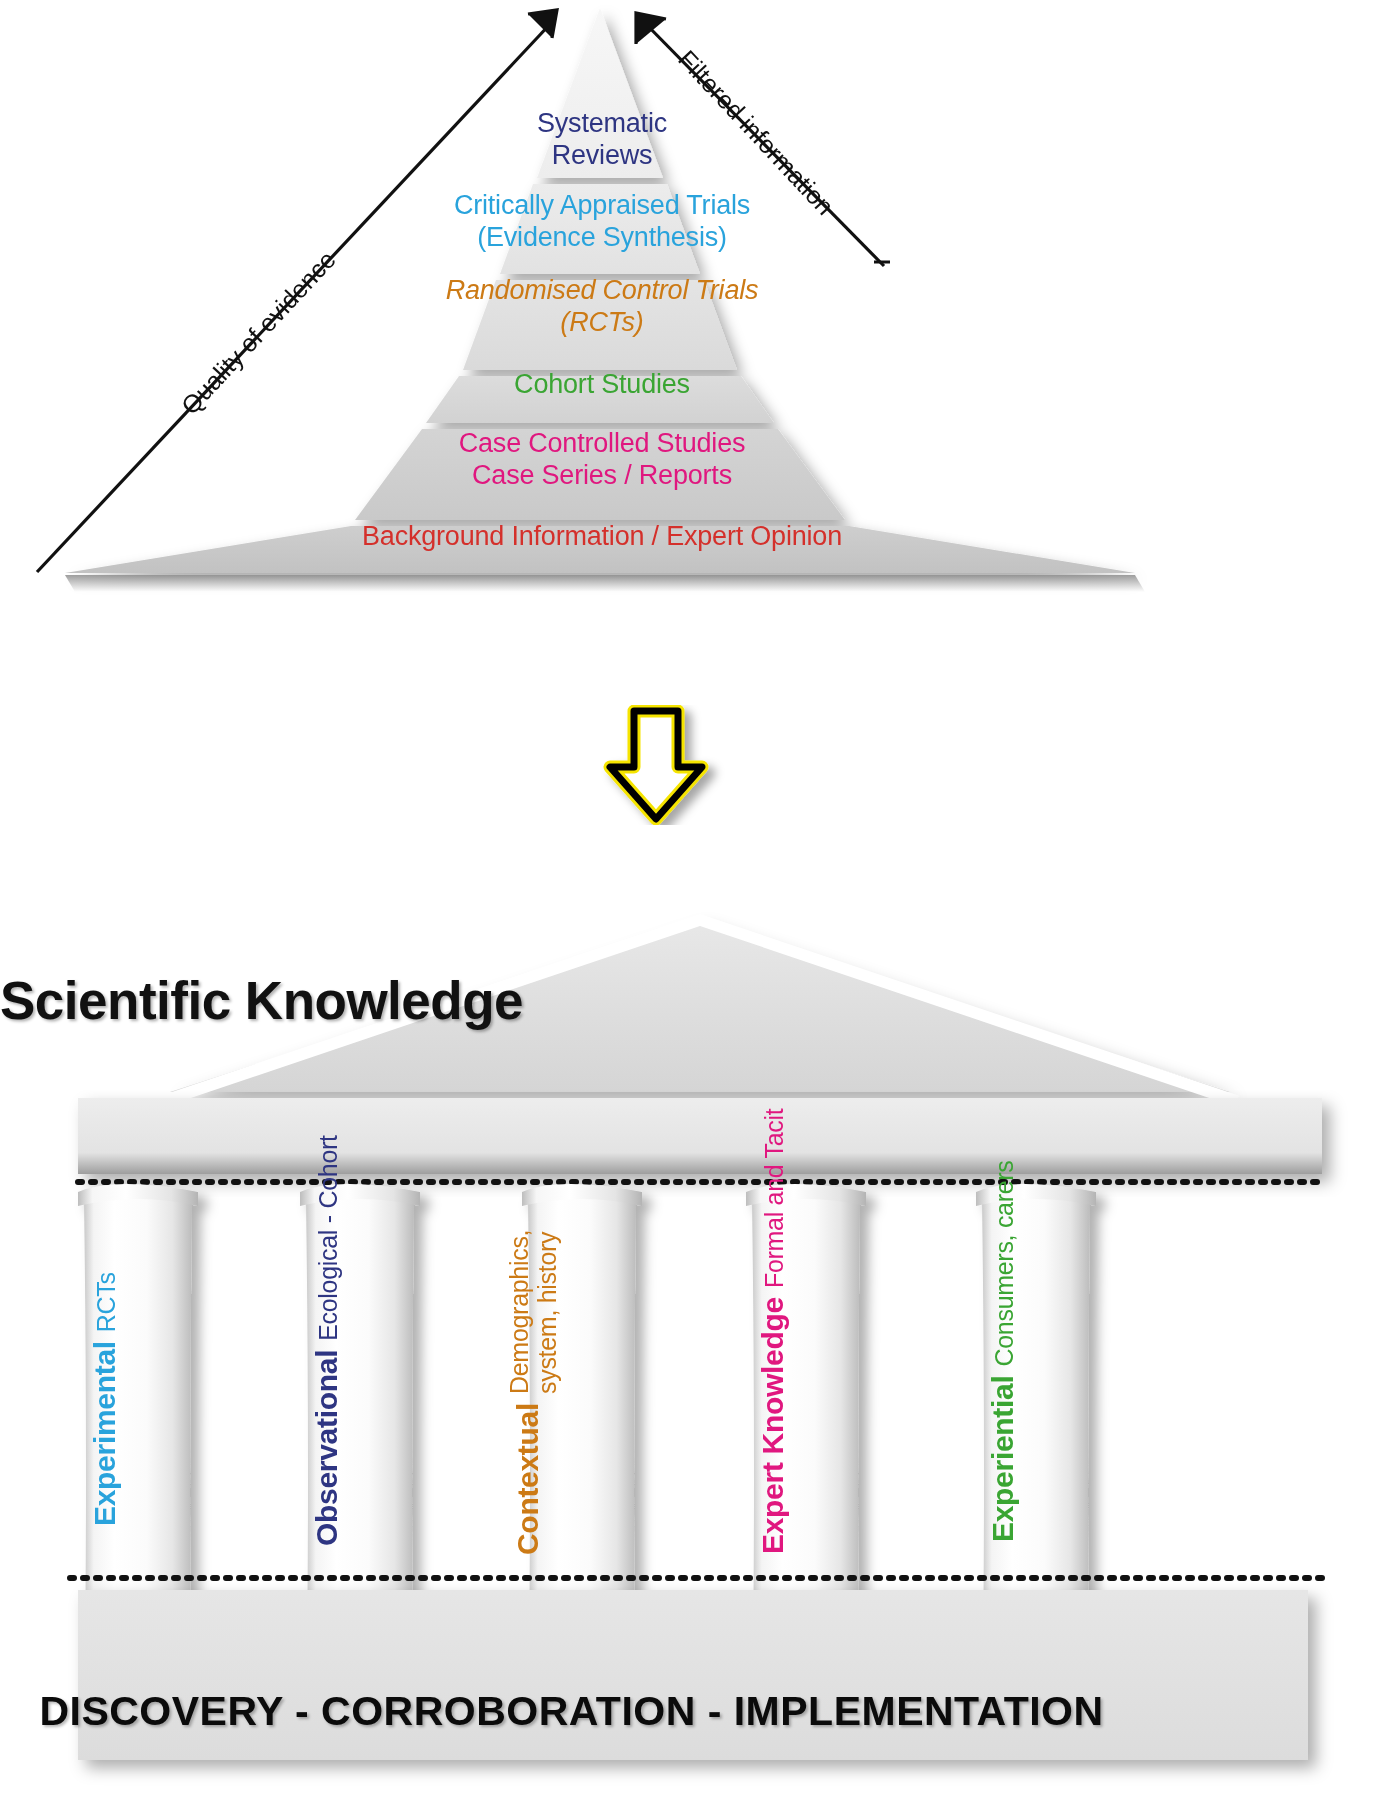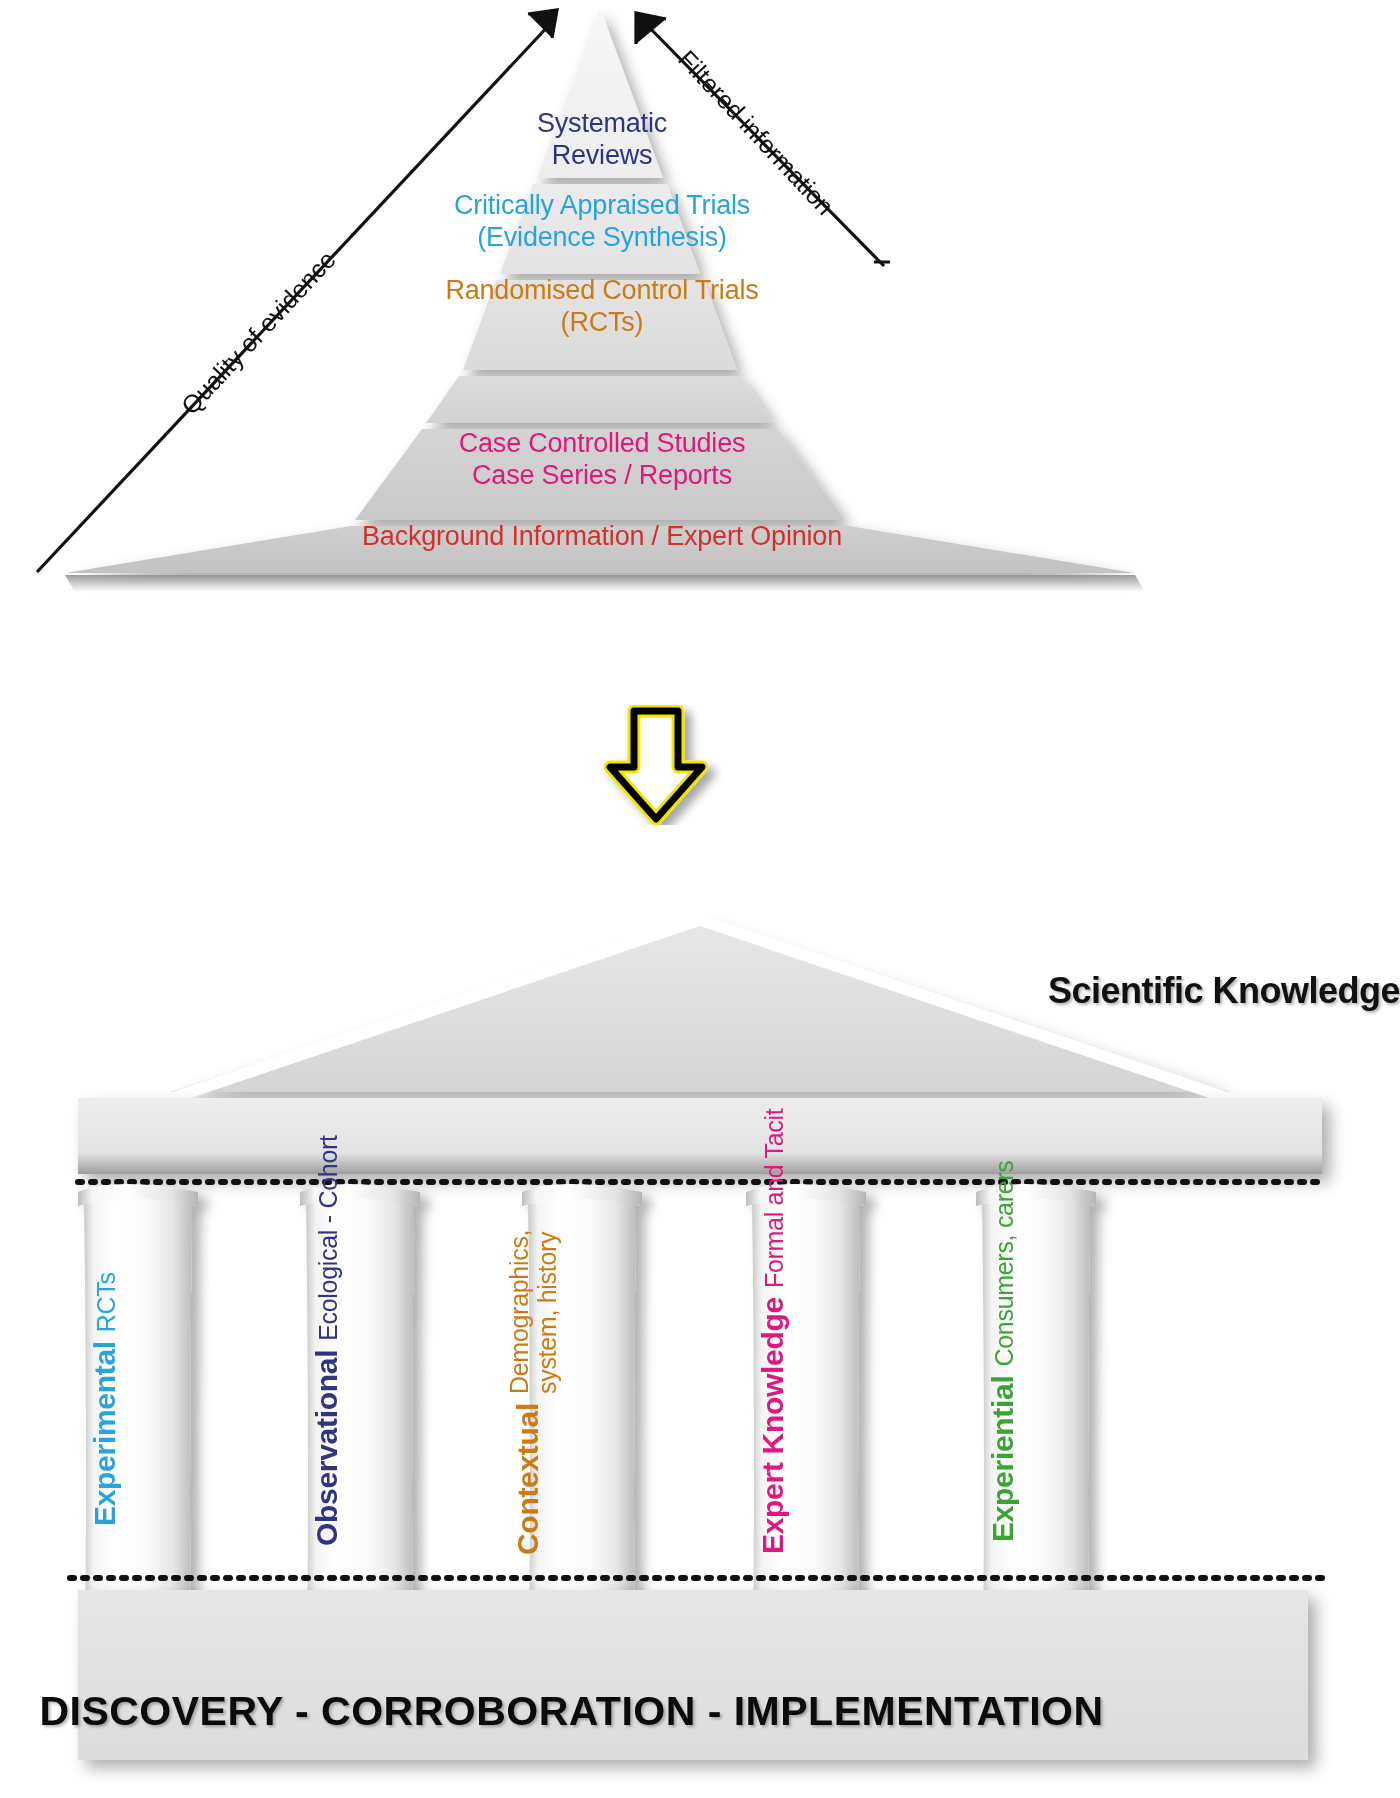--- a/index.html
+++ b/index.html
@@ -50,22 +50,22 @@
     position: absolute;
     left: 0; top: 830px;
     width: 1400px; height: 968px;
   }
   #temple-svg { position: absolute; left: 0; top: 0; }
 
   #pediment-title {
     position: absolute;
     left: 0; top: 970px;
     width: 1400px;
-    text-align: right;
-    font-size: 36px;
+    text-align: left;
+    font-size: 53px;
     font-weight: bold;
     color: #111;
     text-shadow: 2px 2px 3px rgba(0,0,0,0.30);
     letter-spacing: -0.5px;
   }
 
   
   .col-text {
     position: absolute;
     transform-origin: left bottom;
@@ -172,23 +172,24 @@
       <line x1="874" y1="262" x2="890" y2="262" stroke-width="3"></line>
     </g>
   </svg>
 
   <div class="pyr-label" style="top:108px; color:#2e3582;">Systematic
 Reviews</div>
 
   <div class="pyr-label" style="top:190px; color:#29a3dc;">Critically Appraised Trials
 (Evidence Synthesis)</div>
 
-  <div class="pyr-label" style="top:275px; color:#cc7a15;">Randomised Control Trials
+  <div class="pyr-label" style="top:275px; color:#cc7a15;font-style:italic;">Randomised Control Trials
 (RCTs)</div>
 
+  <div class="pyr-label" style="top:369px; color:#3aa533;">Cohort Studies</div>
 
   <div class="pyr-label" style="top:521px; color:#d4302b;">Background Information / Expert Opinion</div>
 
   <div class="pyr-label" style="top:428px; color:#e0177f;">Case Controlled Studies
 Case Series / Reports</div>
 
   <div class="side-label" style="left:186px; top:396px; transform: rotate(-47deg);">Quality of evidence</div>
 
   <div class="side-label" style="left:683px; top:40px; transform: rotate(47deg);">Filtered information</div>
 </div>

